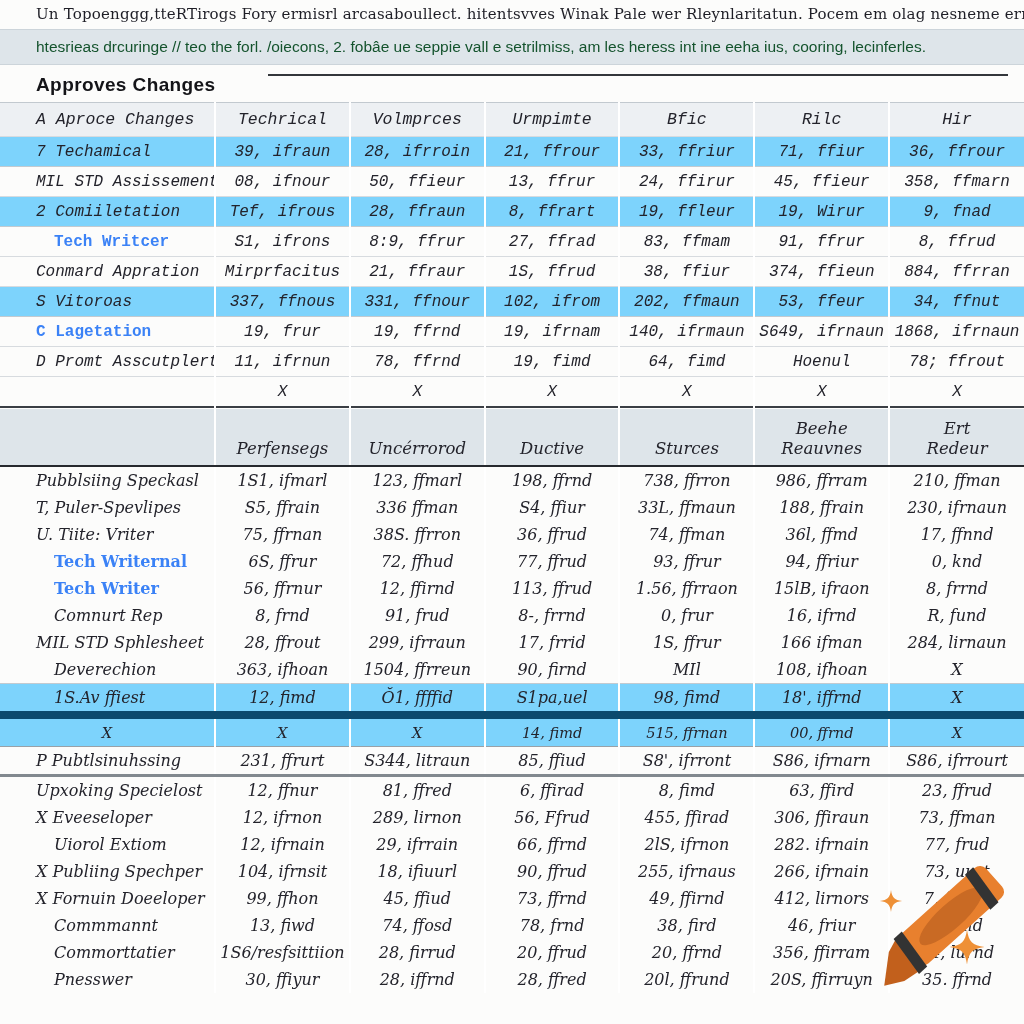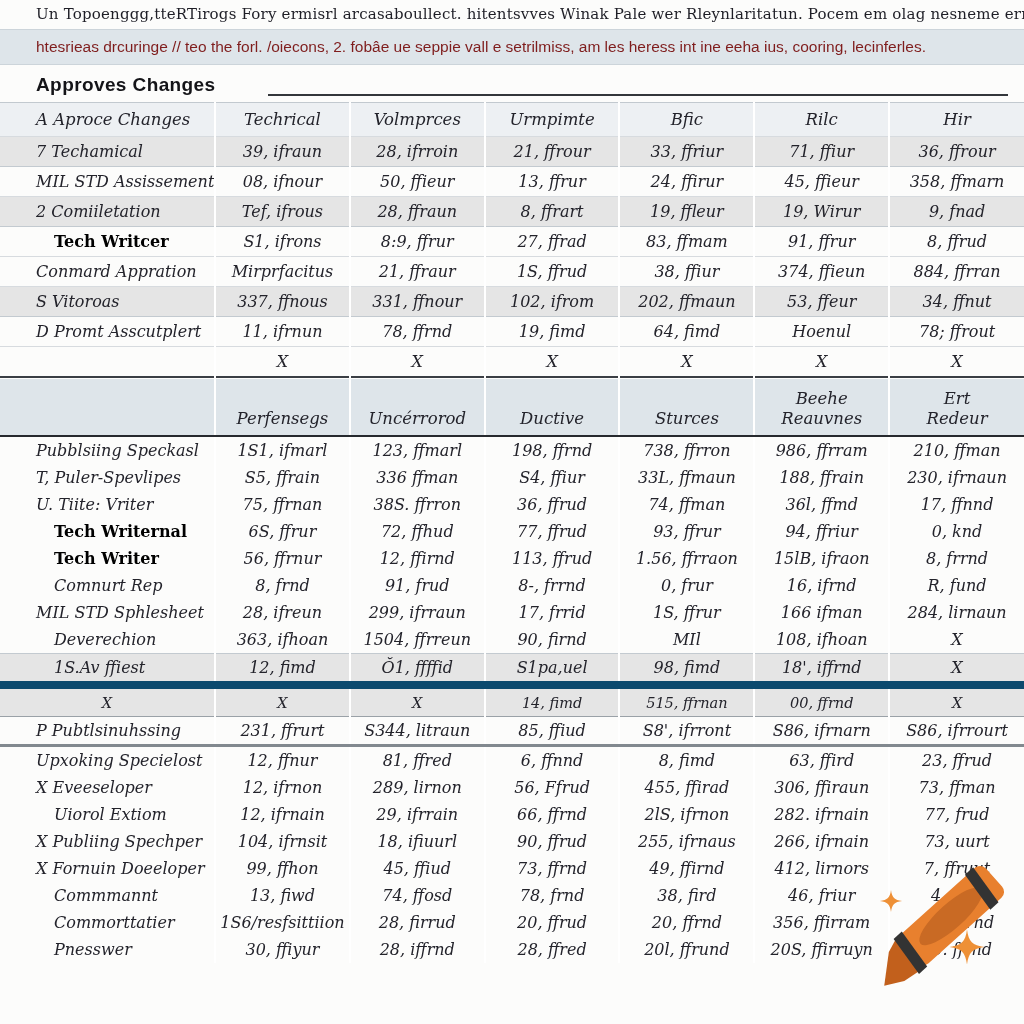--- a/index.html
+++ b/index.html
@@ -13,25 +13,25 @@
     padding:5px 14px 0 36px;
     font-size:15px;line-height:19px;letter-spacing:.2px;
     font-family:"DejaVu Serif", serif;color:#1e1e26;
     white-space:nowrap;overflow:hidden;
   }
   .banner{
     margin-top:5px;background:#dee5ea;
     border-top:1px solid #ccd4da;border-bottom:1px solid #ccd4da;
     padding:7px 14px 7px 36px;
     font-size:15.5px;line-height:20px;
-    font-family:"Liberation Sans", sans-serif;color:#7f1d1d;
+    font-family:"Liberation Sans", sans-serif;color:#14532d;
     white-space:nowrap;overflow:hidden;
   }
   .heading-row{
-    display:flex;align-items:flex-end;
+    display:flex;align-items:flex-start;
     padding:9px 14px 6px 36px;
   }
   .heading-row h1{
     margin:0;font-size:19px;font-weight:bold;
     font-family:"Liberation Sans", sans-serif;color:#141418;
     letter-spacing:.4px;white-space:nowrap;
   }
   .heading-rule{
     flex:1;height:0;border-top:2px solid #33363b;
     margin-left:52px;margin-right:2px;
@@ -43,36 +43,36 @@
   th,td{
     font-style:italic;font-weight:normal;
     font-size:16px;color:#23232b;
     text-align:center;vertical-align:middle;
     padding:0 2px;overflow:hidden;white-space:nowrap;
   }
   th:first-child,td:first-child{text-align:left;padding-left:36px;}
   th + th, td + td{border-left:2px solid rgba(255,255,255,.85);}
 
   
-  #t1{border-top:1px solid #c2c9cf;border-bottom:2.5px solid #3a3e44;}
+  #t1{border-top:1px solid #c2c9cf;border-bottom:2.5px solid #3a3e44;font-family:Liberation Mono, monospace;}
   #t1 thead th{background:#edf0f3;height:33px;font-size:16.5px;}
   #t1 tbody td{height:29px;border-top:1px solid #d7dbdf;}
   
   #t2{margin-top:1px;}
   #t2 thead th{
     background:#dee5ea;height:50px;vertical-align:bottom;
     padding-bottom:6px;white-space:pre-line;line-height:20px;
     border-bottom:2.5px solid #26292e;font-size:16.5px;
   }
   #t2 tbody td{height:27px;}
   #t2 tbody tr:nth-child(10) td{border-top:8px solid #0c4a6e;border-bottom:1px solid #9aa1a7;font-size:14.5px;}
   #t2 tbody tr:nth-child(11) td{border-bottom:3.5px solid #82898f;}
   
-  tr.shaded td{background:#e5e5e5;border-top:1px solid #c3cad0;border-bottom:1px solid #c3cad0;}
-  tr.bold td:first-child{font-style:normal;font-weight:bold;color:#000000;}
+  tr.shaded td{background:#7dd3fc;border-top:1px solid #c3cad0;border-bottom:1px solid #c3cad0;}
+  tr.bold td:first-child{font-style:normal;font-weight:bold;color:#3b82f6;}
   tr.indent td:first-child{padding-left:54px;}
   tr.center-label td:first-child{text-align:center;padding-left:2px;}
   
   .crayon-wrap{position:absolute;left:853px;top:855px;width:168px;height:152px;pointer-events:none;}
 </style>
 </head>
 <body>
 
 <div class="topline">Un Topoenggg,tteRTirogs Fory ermisrl arcasaboullect. hitentsvves Winak Pale wer Rleynlaritatun. Pocem em olag nesneme errd.</div>
 
@@ -152,20 +152,29 @@
       </tr>
       <tr class="shaded">
         <td>S  Vitoroas</td>
         <td>337, ffnous</td>
         <td>331, ffnour</td>
         <td>102, ifrom</td>
         <td>202, ffmaun</td>
         <td>53, ffeur</td>
         <td>34, ffnut</td>
       </tr>
+      <tr class="bold">
+        <td>C  Lagetation</td>
+        <td>19, frur</td>
+        <td>19, ffrnd</td>
+        <td>19, ifrnam</td>
+        <td>140, ifrmaun</td>
+        <td>S649, ifrnaun</td>
+        <td>1868, ifrnaun</td>
+      </tr>
       <tr>
         <td>D  Promt Asscutplert</td>
         <td>11, ifrnun</td>
         <td>78, ffrnd</td>
         <td>19, fimd</td>
         <td>64, fimd</td>
         <td>Hoenul</td>
         <td>78; ffrout</td>
       </tr>
       <tr>
@@ -253,21 +262,21 @@
         <td>Comnurt Rep</td>
         <td>8, frnd</td>
         <td>91, frud</td>
         <td>8-, frrnd</td>
         <td>0, frur</td>
         <td>16, ifrnd</td>
         <td>R, fund</td>
       </tr>
       <tr>
         <td>MIL STD Sphlesheet</td>
-        <td>28, ifreun</td>
+        <td>28, ffrout</td>
         <td>299, ifrraun</td>
         <td>17, frrid</td>
         <td>1S, ffrur</td>
         <td>166 ifman</td>
         <td>284, lirnaun</td>
       </tr>
       <tr class="indent">
         <td>Deverechion</td>
         <td>363, ifhoan</td>
         <td>1504, ffrreun</td>
@@ -300,21 +309,21 @@
         <td>S344, litraun</td>
         <td>85, ffiud</td>
         <td>S8', ifrront</td>
         <td>S86, ifrnarn</td>
         <td>S86, ifrrourt</td>
       </tr>
       <tr>
         <td>Upxoking Specielost</td>
         <td>12, ffnur</td>
         <td>81, ffred</td>
-        <td>6, ffnnd</td>
+        <td>6, ffirad</td>
         <td>8, fimd</td>
         <td>63, ffird</td>
         <td>23, ffrud</td>
       </tr>
       <tr>
         <td>X  Eveeseloper</td>
         <td>12, ifrnon</td>
         <td>289, lirnon</td>
         <td>56, Ffrud</td>
         <td>455, ffirad</td>

